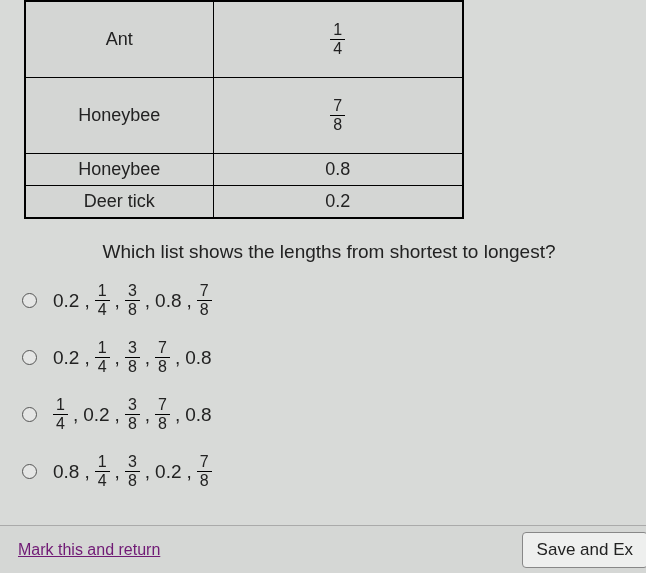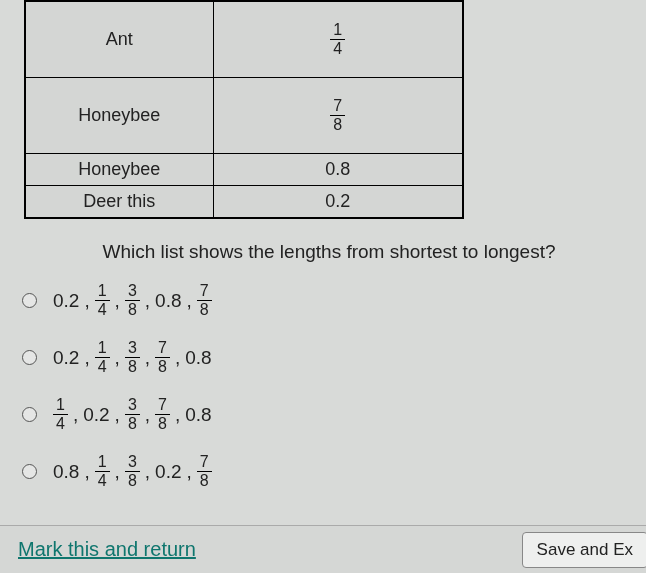--- a/index.html
+++ b/index.html
@@ -102,23 +102,23 @@
       right: 0;
       height: 48px;
       display: flex;
       align-items: center;
       justify-content: space-between;
       padding: 0 0 0 18px;
       border-top: 1px solid #aaa;
       background: #d5d7d5;
     }
     .mark-link {
-      font-size: 20px;
+      font-size: 16px;
       text-decoration: underline;
-      color: #0f766e;
+      color: #701a75;
     }
     .save-btn {
       padding: 8px 14px;
       font-size: 17px;
       background: #eeefee;
       border: 1px solid #888;
       border-radius: 4px;
       height: 36px;
       display: flex;
       align-items: center;
@@ -147,21 +147,21 @@
           <span class="num">7</span>
           <span class="den">8</span>
         </span>
       </td>
     </tr>
     <tr class="short-row">
       <td>Honeybee</td>
       <td>0.8</td>
     </tr>
     <tr class="short-row">
-      <td>Deer this</td>
+      <td>Deer tick</td>
       <td>0.2</td>
     </tr>
   </tbody>
     </table>
 
   <div class="question">Which list shows the lengths from shortest to longest?</div>
 
   <div class="options" id="options-container">
       <div class="option">
         <div class="radio"></div>

